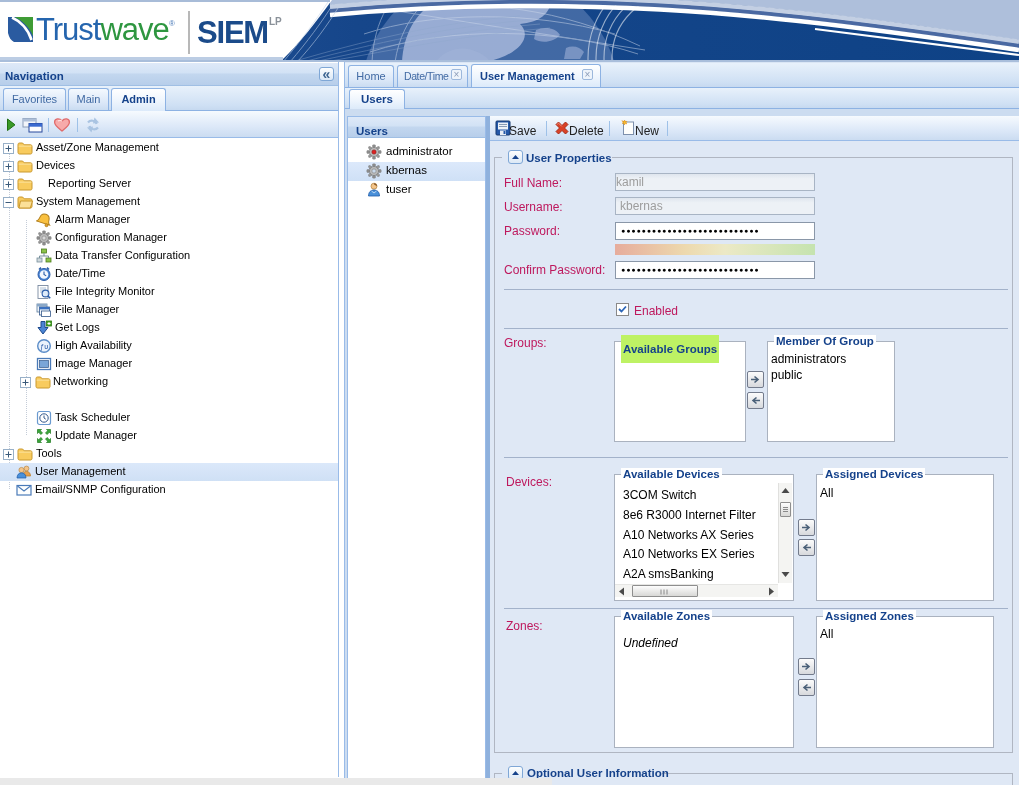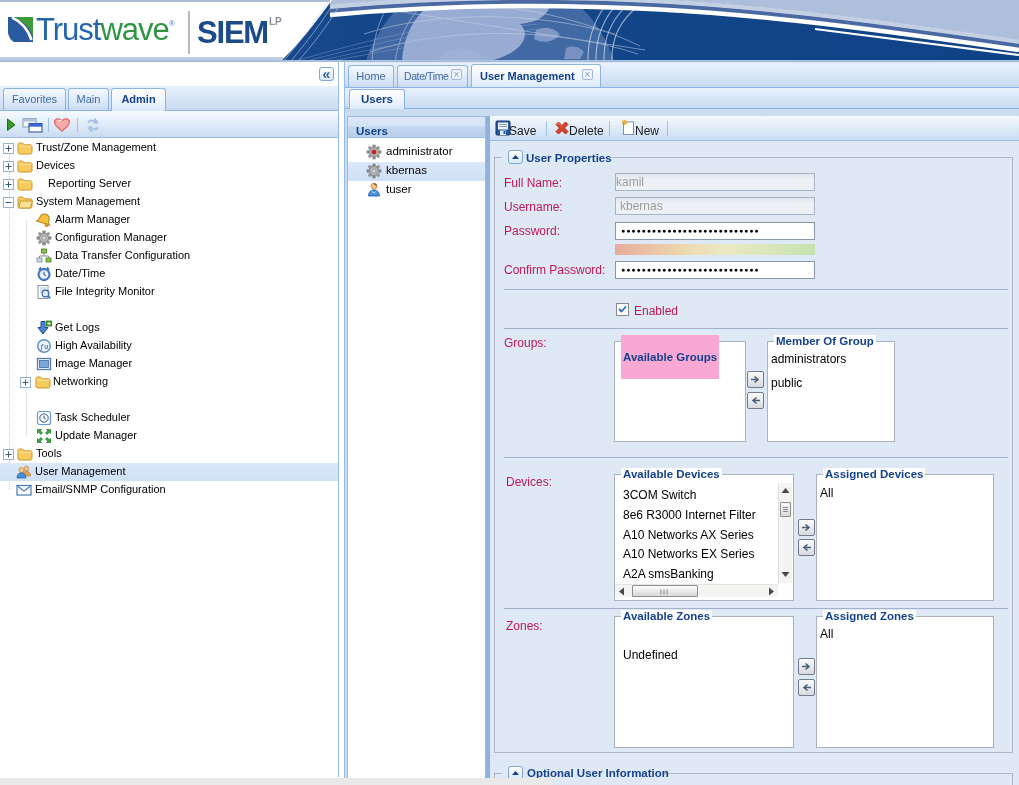--- a/index.html
+++ b/index.html
@@ -102,20 +102,23 @@
     <rect x="188" y="11" width="2" height="43" fill="#b8b8b8"></rect>
     <text x="197" y="43" font-family="Liberation Sans,sans-serif" font-size="31" font-weight="bold" fill="#1b4b8a" letter-spacing="-1.2">SIEM</text>
     <text x="269" y="25" font-family="Liberation Sans,sans-serif" font-size="10" font-weight="bold" fill="#8a9199">LP</text>
     <rect x="0" y="0" width="330" height="2" fill="#a8bcd8"></rect>
     <rect x="0" y="57" width="283" height="3" fill="#bccde4"></rect>
     <rect x="0" y="60" width="1019" height="2" fill="#a9bedb"></rect>
     </g>
   </svg>
 
   <div class="abs" style="left:0;top:62px;width:339px;height:715px;background:#fff;border-right:1px solid #99bbe8;">
+    <div class="phead abs" style="left:0;top:1px;width:338px;height:23px;">
+      <span class="hdrtxt abs" style="left:5px;top:7px;">Navigation</span>
+    </div>
     <div class="colbtn" style="left:319px;top:5px;text-align:center;color:#3d6591;font-weight:bold;font-size:14px;line-height:12px;">«</div>
     <div class="strip abs" style="left:0;top:24px;width:338px;height:25px;"></div>
     <div class="tab" style="left:3px;top:64px;width:63px;height:22px;line-height:21px;top:26px;">Favorites</div>
     <div class="tab" style="left:68px;top:26px;width:41px;height:22px;line-height:21px;">Main</div>
     <div class="tab active" style="left:111px;top:26px;width:55px;height:23px;line-height:21px;">Admin</div>
     <div class="tbar abs" style="left:0;top:49px;width:338px;height:27px;"></div>
 
     <svg class="abs" style="left:6px;top:54px" width="110" height="18" viewBox="0 0 110 18">
       <path d="M1.5,3 L9,8.8 L1.5,14.5 Z" fill="#3a9a28" stroke="#1f6f12" stroke-width="1"></path>
       <g>
@@ -143,21 +146,21 @@
       <div class="abs" style="left:26px;top:81px;width:1px;height:216px;background:repeating-linear-gradient(#c4ccd8 0,#c4ccd8 1px,transparent 1px,transparent 2px);"></div>
       <div class="abs" style="left:0;top:0px;width:338px;height:18px;">
           <svg class="abs" style="left:3px;top:4px" width="11" height="11" viewBox="0 0 11 11">
             <rect x="0.5" y="0.5" width="10" height="10" fill="#fff" stroke="#98b0c8"></rect>
             <path d="M2.5,5.5 h6 M5.5,2.5 v6" stroke="#3a5a7a" stroke-width="1"></path>
           </svg>
           <svg class="abs" style="left:17px;top:1px" width="16" height="16" viewBox="0 0 16 16">
             <path d="M1,4.5 C1,3.7 1.6,3 2.4,3 h3.2 l1.6,1.8 h6.4 c0.8,0 1.4,0.7 1.4,1.5 v6.2 c0,0.8 -0.6,1.5 -1.4,1.5 h-11.2 c-0.8,0 -1.4,-0.7 -1.4,-1.5 z" fill="#f8cb5e" stroke="#c9982e" stroke-width="1"></path>
             <path d="M1.6,6.5 h12.8 v-0.8 h-12.8 z" fill="#fde9b0"></path>
           </svg>
-          <span class="abs" style="left:36px;top:2px;">Trust/Zone Management</span>
+          <span class="abs" style="left:36px;top:2px;">Asset/Zone Management</span>
         </div>
       <div class="abs" style="left:0;top:18px;width:338px;height:18px;">
           <svg class="abs" style="left:3px;top:4px" width="11" height="11" viewBox="0 0 11 11">
             <rect x="0.5" y="0.5" width="10" height="10" fill="#fff" stroke="#98b0c8"></rect>
             <path d="M2.5,5.5 h6 M5.5,2.5 v6" stroke="#3a5a7a" stroke-width="1"></path>
           </svg>
           <svg class="abs" style="left:17px;top:1px" width="16" height="16" viewBox="0 0 16 16">
             <path d="M1,4.5 C1,3.7 1.6,3 2.4,3 h3.2 l1.6,1.8 h6.4 c0.8,0 1.4,0.7 1.4,1.5 v6.2 c0,0.8 -0.6,1.5 -1.4,1.5 h-11.2 c-0.8,0 -1.4,-0.7 -1.4,-1.5 z" fill="#f8cb5e" stroke="#c9982e" stroke-width="1"></path>
             <path d="M1.6,6.5 h12.8 v-0.8 h-12.8 z" fill="#fde9b0"></path>
           </svg>
@@ -221,20 +224,30 @@
           <span class="abs" style="left:55px;top:2px;">Date/Time</span>
         </div>
       <div class="abs" style="left:0;top:144px;width:338px;height:18px;">
           <svg class="abs" style="left:36px;top:1px" width="16" height="16" viewBox="0 0 16 16">
             <rect x="2" y="1.5" width="10" height="13" fill="#fff" stroke="#7a8aa0" stroke-width="0.9"></rect>
             <path d="M4,4 h6 M4,6 h6 M4,8 h4" stroke="#9ab0c8" stroke-width="0.8"></path>
             <circle cx="9.5" cy="9.5" r="3.4" fill="#cfe2f8" fill-opacity="0.7" stroke="#2a5ca8" stroke-width="1.1"></circle>
             <path d="M11.8,11.8 l2.4,2.4" stroke="#2a5ca8" stroke-width="1.6"></path>
           </svg>
           <span class="abs" style="left:55px;top:2px;">File Integrity Monitor</span>
+        </div>
+      <div class="abs" style="left:0;top:162px;width:338px;height:18px;">
+          <svg class="abs" style="left:36px;top:1px" width="16" height="16" viewBox="0 0 16 16">
+            <rect x="1" y="2" width="10" height="8" fill="#eef3f8" stroke="#5a7a9c" stroke-width="0.8"></rect>
+            <rect x="1" y="2" width="10" height="2.4" fill="#8aa8c8"></rect>
+            <rect x="3.5" y="5" width="10" height="8" fill="#f4f8fc" stroke="#33588a" stroke-width="0.8"></rect>
+            <rect x="3.5" y="5" width="10" height="2.4" fill="#3a70c0"></rect>
+            <rect x="5.5" y="9" width="9" height="5.5" fill="#fff" stroke="#33588a" stroke-width="0.8"></rect>
+          </svg>
+          <span class="abs" style="left:55px;top:2px;">File Manager</span>
         </div>
       <div class="abs" style="left:0;top:180px;width:338px;height:18px;">
           <svg class="abs" style="left:36px;top:1px" width="16" height="16" viewBox="0 0 16 16">
             <path d="M5,1.5 h4 v6 h3 l-5,6.5 -5,-6.5 h3 z" fill="#4a84d4" stroke="#1e4a8c" stroke-width="1"></path>
             <rect x="10.5" y="1" width="5" height="5" fill="#49a528" stroke="#2a7a10" stroke-width="0.8"></rect>
             <path d="M13,2 v3 M11.5,3.5 h3" stroke="#fff" stroke-width="1"></path>
           </svg>
           <span class="abs" style="left:55px;top:2px;">Get Logs</span>
         </div>
       <div class="abs" style="left:0;top:198px;width:338px;height:18px;">
@@ -410,31 +423,31 @@
 
       <div class="hr" style="top:173px;left:14px;width:504px;"></div>
       <div class="abs" style="left:126px;top:187px;width:13px;height:13px;border:1px solid #898989;background:#fff;"><svg width="11" height="11" viewBox="0 0 11 11">
             <path d="M2,5 L4.5,7.5 L9,2.5" stroke="#2c66b8" stroke-width="1.8" fill="none"></path>
           </svg></div>
       <span class="lbl" style="left:144px;top:188px;">Enabled</span>
       <div class="hr" style="top:212px;left:14px;width:504px;"></div>
 
       <span class="lbl" style="left:14px;top:220px;">Groups:</span>
       <div class="lbox" style="left:124px;top:225px;width:132px;height:101px;"></div>
-      <span class="fsleg" style="left:131px;top:219px;background:#f9a8d4;padding:16px 2px;">Available Groups</span>
+      <span class="fsleg" style="left:131px;top:219px;background:#bef264;padding:8px 2px;">Available Groups</span>
       <div class="arrbtn" style="left:257px;top:255px;"><svg width="15" height="15" viewBox="0 0 15 15">
             <path d="M3,7.5 h6 M6.5,4.5 L10,7.5 L6.5,10.5" stroke="#4a6078" stroke-width="1.6" fill="none"></path>
           </svg></div>
       <div class="arrbtn" style="left:257px;top:276px;"><svg width="15" height="15" viewBox="0 0 15 15">
             <path d="M12,7.5 h-6 M8.5,4.5 L5,7.5 L8.5,10.5" stroke="#4a6078" stroke-width="1.6" fill="none"></path>
           </svg></div>
       <div class="lbox" style="left:277px;top:225px;width:128px;height:101px;"></div>
       <span class="fsleg" style="left:284px;top:219px;background:#fff;padding:0 2px;">Member Of Group</span>
       <span class="abs" style="left:281px;top:236px;">administrators</span>
-      <span class="abs" style="left:281px;top:260px;">public</span>
+      <span class="abs" style="left:281px;top:252px;">public</span>
       <div class="hr" style="top:341px;left:14px;width:504px;"></div>
 
       <span class="lbl" style="left:16px;top:359px;">Devices:</span>
       <div class="lbox" style="left:124px;top:358px;width:180px;height:127px;"></div>
       <span class="fsleg" style="left:131px;top:352px;background:#fff;padding:0 2px;">Available Devices</span>
       <span class="abs" style="left:133px;top:372px;">3COM Switch</span>
       <span class="abs" style="left:133px;top:392px;">8e6 R3000 Internet Filter</span>
       <span class="abs" style="left:133px;top:412px;">A10 Networks AX Series</span>
       <span class="abs" style="left:133px;top:431px;">A10 Networks EX Series</span>
       <span class="abs" style="left:133px;top:451px;">A2A smsBanking</span>
@@ -469,21 +482,21 @@
             <path d="M12,7.5 h-6 M8.5,4.5 L5,7.5 L8.5,10.5" stroke="#4a6078" stroke-width="1.6" fill="none"></path>
           </svg></div>
       <div class="lbox" style="left:326px;top:358px;width:178px;height:127px;"></div>
       <span class="fsleg" style="left:333px;top:352px;background:#fff;padding:0 2px;">Assigned Devices</span>
       <span class="abs" style="left:330px;top:370px;">All</span>
       <div class="hr" style="top:492px;left:14px;width:504px;"></div>
 
       <span class="lbl" style="left:16px;top:503px;">Zones:</span>
       <div class="lbox" style="left:124px;top:500px;width:180px;height:132px;"></div>
       <span class="fsleg" style="left:131px;top:494px;background:#fff;padding:0 2px;">Available Zones</span>
-      <span class="abs" style="left:133px;top:532px;">Undefined</span>
+      <span class="abs" style="left:133px;top:520px;font-style:italic;">Undefined</span>
       <div class="arrbtn" style="left:308px;top:542px;"><svg width="15" height="15" viewBox="0 0 15 15">
             <path d="M3,7.5 h6 M6.5,4.5 L10,7.5 L6.5,10.5" stroke="#4a6078" stroke-width="1.6" fill="none"></path>
           </svg></div>
       <div class="arrbtn" style="left:308px;top:563px;"><svg width="15" height="15" viewBox="0 0 15 15">
             <path d="M12,7.5 h-6 M8.5,4.5 L5,7.5 L8.5,10.5" stroke="#4a6078" stroke-width="1.6" fill="none"></path>
           </svg></div>
       <div class="lbox" style="left:326px;top:500px;width:178px;height:132px;"></div>
       <span class="fsleg" style="left:333px;top:494px;background:#fff;padding:0 2px;">Assigned Zones</span>
       <span class="abs" style="left:330px;top:511px;">All</span>
 

